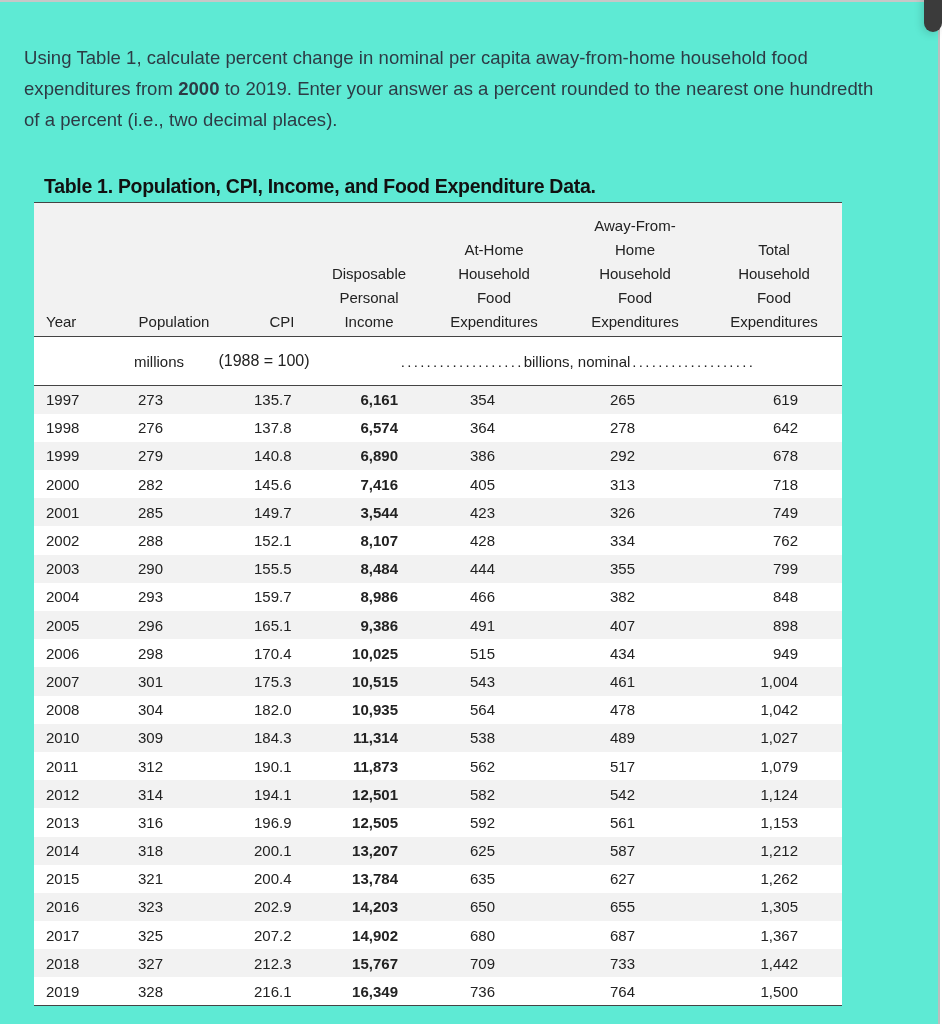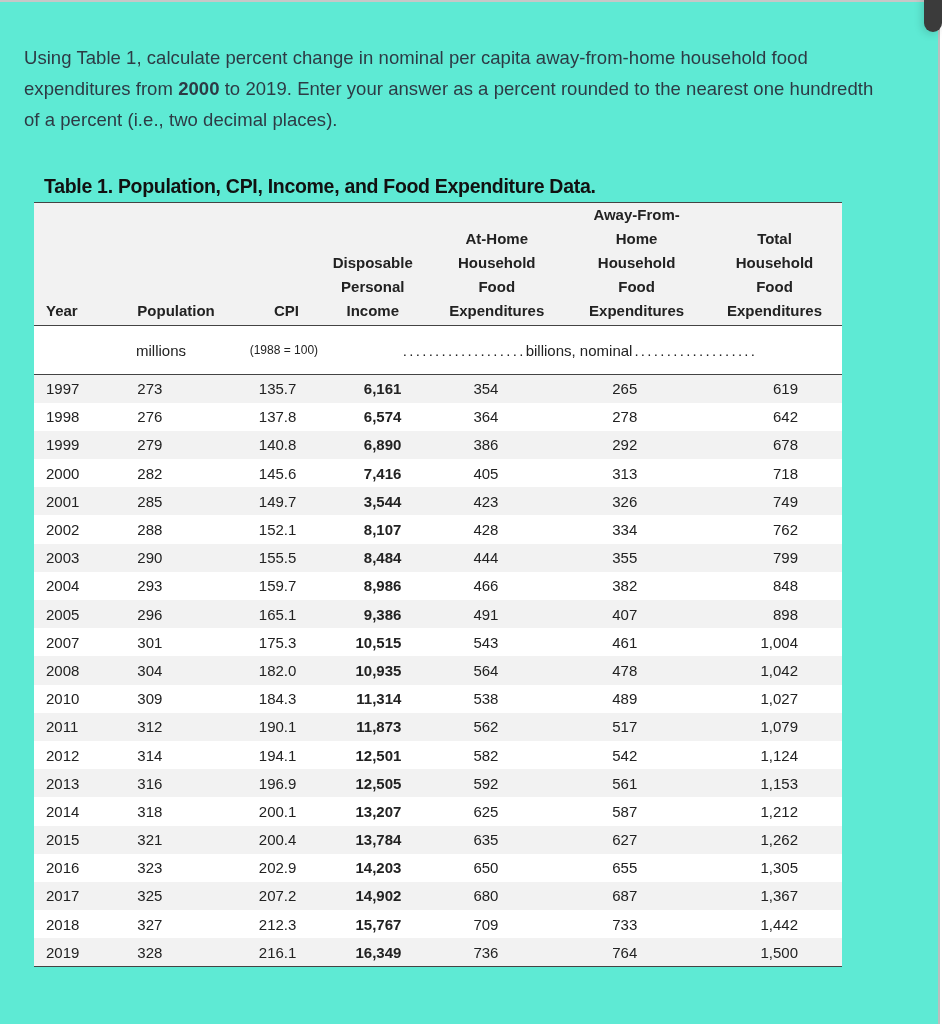--- a/index.html
+++ b/index.html
@@ -34,31 +34,31 @@
       letter-spacing: -0.3px;
       margin-top: 24px;
     }
 
     table.data {
       width: 808px; border-collapse: collapse;
       font-family: "Liberation Sans", "DejaVu Sans", sans-serif;
       font-size: 15px; color: #222;
     }
     table.data thead tr.head th {
-      background: #f2f2f2; font-weight: bold; vertical-align: bottom;
-      text-align: center; line-height: 24px; padding: 0 4px 2px 4px;
+      background: #f2f2f2; font-weight: normal; vertical-align: bottom;
+      text-align: center; line-height: 24px; padding: 11px 4px 2px 4px;
       border-top: 1.5px solid #444; border-bottom: 1.5px solid #444;
       height: 122px;
     }
     table.data thead tr.head th.year { text-align: left; padding-left: 12px; }
     table.data thead tr.units td {
       height: 49px; text-align: center; font-size: 15px;
       border-bottom: 1.5px solid #444; background: #ffffff; padding: 0;
     }
-    table.data thead tr.units td.cpi-unit { font-size: 12px; text-align: right; }
+    table.data thead tr.units td.cpi-unit { font-size: 16px; }
     .dots-line {
       display: flex; align-items: center; justify-content: center; width: 100%;
       color: #222; white-space: nowrap; overflow: hidden;
     }
     .dots { letter-spacing: 2.3px; color: #222; }
 
     table.data tbody td {
       height: 28.2px; padding: 0; text-align: left; white-space: nowrap;
     }
     table.data tbody tr:nth-child(odd) td { background: #f2f2f2; }
@@ -203,20 +203,29 @@
           <tr>
             <td class="c-year">2005</td>
             <td class="c-pop">296</td>
             <td class="c-cpi">165.1</td>
             <td class="c-dpi">9,386</td>
             <td class="c-ah">491</td>
             <td class="c-afh">407</td>
             <td class="c-tot">898</td>
           </tr>
           <tr>
+            <td class="c-year">2006</td>
+            <td class="c-pop">298</td>
+            <td class="c-cpi">170.4</td>
+            <td class="c-dpi">10,025</td>
+            <td class="c-ah">515</td>
+            <td class="c-afh">434</td>
+            <td class="c-tot">949</td>
+          </tr>
+          <tr>
             <td class="c-year">2007</td>
             <td class="c-pop">301</td>
             <td class="c-cpi">175.3</td>
             <td class="c-dpi">10,515</td>
             <td class="c-ah">543</td>
             <td class="c-afh">461</td>
             <td class="c-tot">1,004</td>
           </tr>
           <tr>
             <td class="c-year">2008</td>

